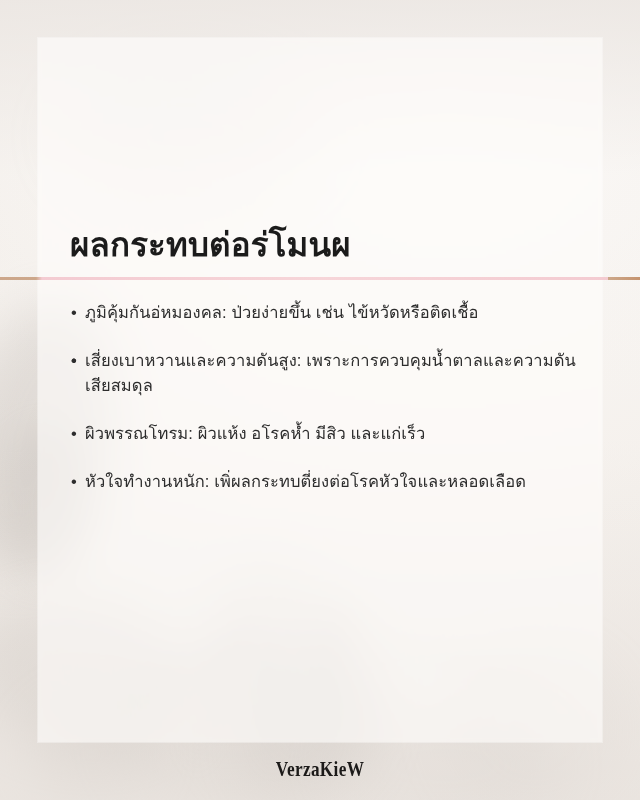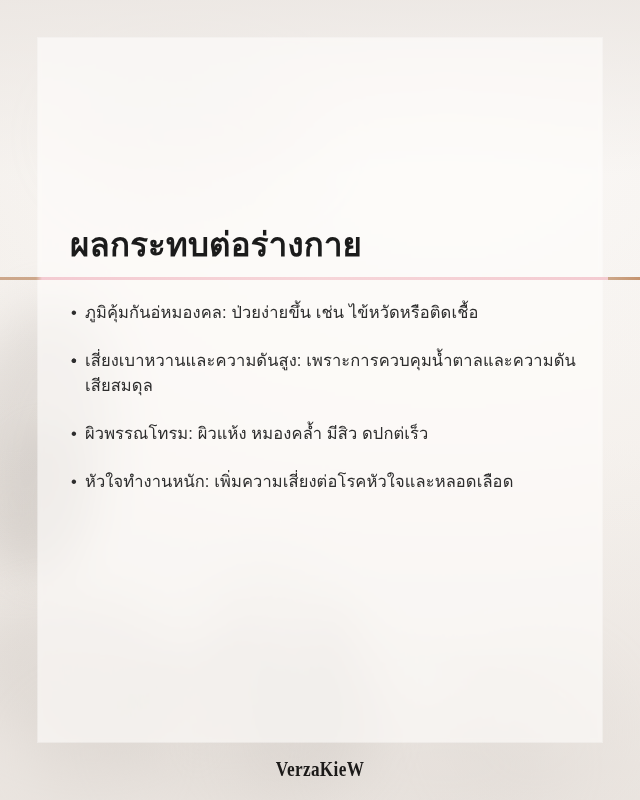--- a/index.html
+++ b/index.html
@@ -170,41 +170,41 @@
   <div class="frond f1"></div>
   <div class="frond f2"></div>
   <div class="frond f3"></div>
   <div class="frond f4"></div>
   <div class="frond f5"></div>
 
   <div class="bg-wash"></div>
 
   <div class="card"></div>
 
-  <h1 class="title">ผลกระทบต่อร่างกาย</h1>
+  <h1 class="title">ผลกระทบต่อร่โมนผ</h1>
 
   <div class="divider"></div>
 
   <ul class="bullet-list">
     <li class="bullet-item">
       <span class="bullet-dot">•</span>
       <span>ภูมิคุ้มกันอ่หมองคล: ป่วยง่ายขึ้น เช่น ไข้หวัดหรือติดเชื้อ</span>
     </li>
     <li class="bullet-item">
       <span class="bullet-dot">•</span>
     </li>
     <li class="bullet-item">
       <span class="bullet-dot">•</span>
       <span>เสี่ยงเบาหวานและความดันสูง: เพราะการควบคุมน้ำตาลและความดันเสียสมดุล</span>
     </li>
     <li class="bullet-item">
       <span class="bullet-dot">•</span>
-      <span>ผิวพรรณโทรม: ผิวแห้ง หมองคล้ำ มีสิว ดปกต่เร็ว</span>
-    </li>
-    <li class="bullet-item">
-      <span class="bullet-dot">•</span>
-      <span>หัวใจทำงานหนัก: เพิ่มความเสี่ยงต่อโรคหัวใจและหลอดเลือด</span>
+      <span>ผิวพรรณโทรม: ผิวแห้ง อโรคห้ำ มีสิว และแก่เร็ว</span>
+    </li>
+    <li class="bullet-item">
+      <span class="bullet-dot">•</span>
+      <span>หัวใจทำงานหนัก: เพิ่ผลกระทบตี่ยงต่อโรคหัวใจและหลอดเลือด</span>
     </li>
   </ul>
 
   <div class="watermark">VerzaKieW</div>
 
 </div>
 
 </body></html>

